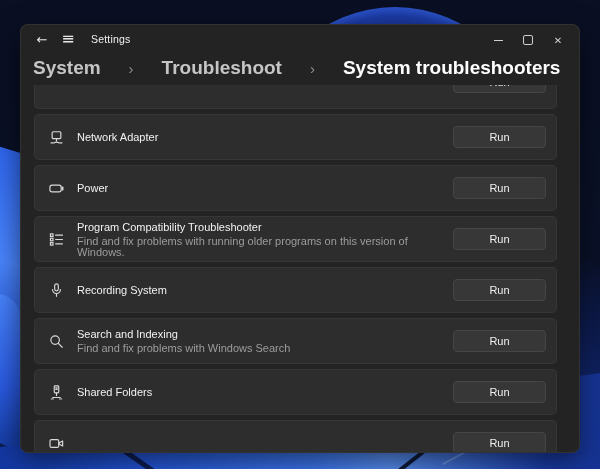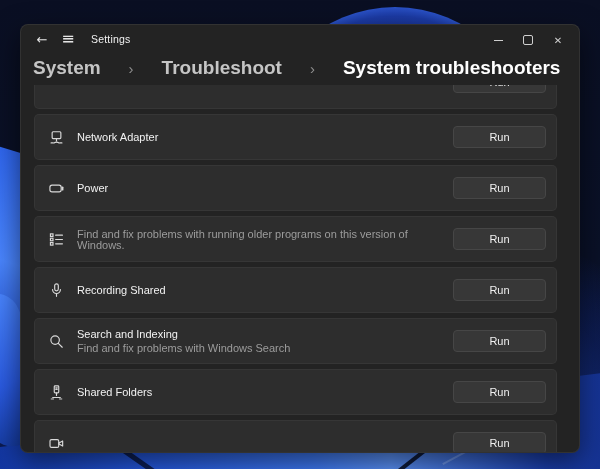--- a/index.html
+++ b/index.html
@@ -157,35 +157,36 @@
           <svg viewBox="0 0 16 16" fill="none" stroke="currentColor" stroke-width="1.1" stroke-linecap="round">
             <rect x="2.3" y="2.7" width="2.4" height="2.4"></rect>
             <path d="M7.2 3.9h6.4"></path>
             <rect x="2.3" y="6.8" width="2.4" height="2.4"></rect>
             <path d="M7.2 8h6.4"></path>
             <rect x="2.3" y="10.9" width="2.4" height="2.4"></rect>
             <path d="M7.2 12.1h6.4"></path>
           </svg>
         </span>
     <div class="texts">
+      <div class="row-title">Program Compatibility Troubleshooter</div>
       <div class="row-desc">Find and fix problems with running older programs on this version of Windows.</div>
     </div>
     <button class="run">Run</button>
   </div>
 
   <div class="card">
     <span class="icon-cell">
           <svg viewBox="0 0 16 16" fill="none" stroke="currentColor" stroke-width="1.1" stroke-linecap="round">
             <rect x="6.3" y="1.7" width="3.4" height="6.6" rx="1.7"></rect>
             <path d="M4.3 7.1a3.7 3.7 0 0 0 7.4 0"></path>
             <path d="M8 10.9v2.6"></path>
           </svg>
         </span>
     <div class="texts">
-      <div class="row-title">Recording Shared</div>
+      <div class="row-title">Recording System</div>
 
     </div>
     <button class="run">Run</button>
   </div>
 
   <div class="card">
     <span class="icon-cell">
           <svg viewBox="0 0 16 16" fill="none" stroke="currentColor" stroke-width="1.1" stroke-linecap="round">
             <circle cx="6.7" cy="6.7" r="4"></circle>
             <path d="M9.7 9.7l3.7 3.7"></path>

